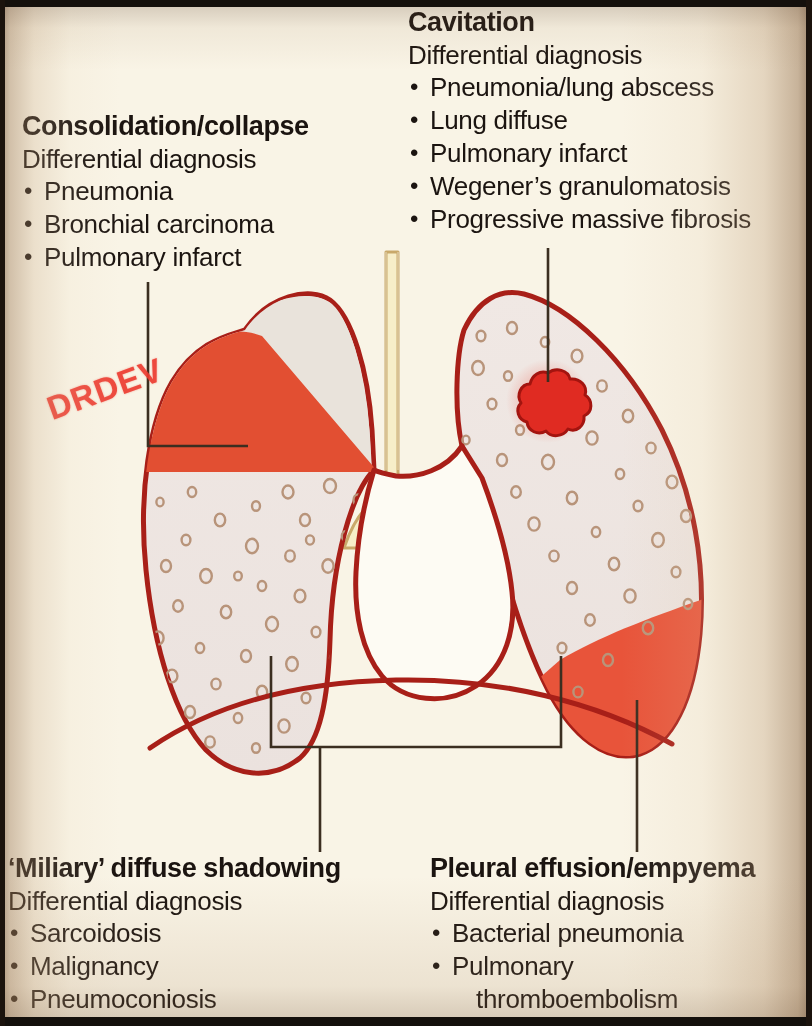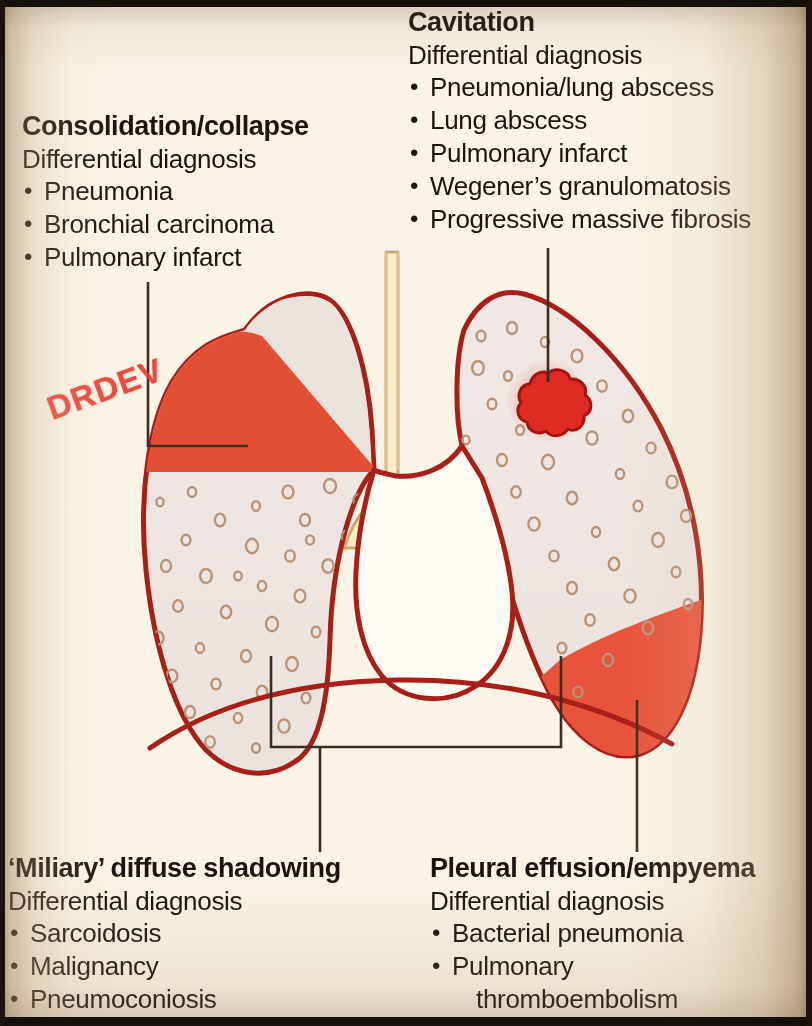--- a/index.html
+++ b/index.html
@@ -381,21 +381,21 @@
       <li class="bulleted">Bronchial carcinoma</li>
       <li class="bulleted">Pulmonary infarct</li>
     </ul>
   </div>
 
   <div class="block" id="block-cavitation">
     <div class="title">Cavitation</div>
     <div class="subtitle">Differential diagnosis</div>
     <ul>
       <li class="bulleted">Pneumonia/lung abscess</li>
-      <li class="bulleted">Lung abscess</li>
+      <li class="bulleted">Lung diffuse</li>
       <li class="bulleted">Pulmonary infarct</li>
       <li class="bulleted">Wegener’s granulomatosis</li>
       <li class="bulleted">Progressive massive fibrosis</li>
     </ul>
   </div>
 
   <div class="block" id="block-miliary">
     <div class="title">‘Miliary’ diffuse shadowing</div>
     <div class="subtitle">Differential diagnosis</div>
     <ul>

